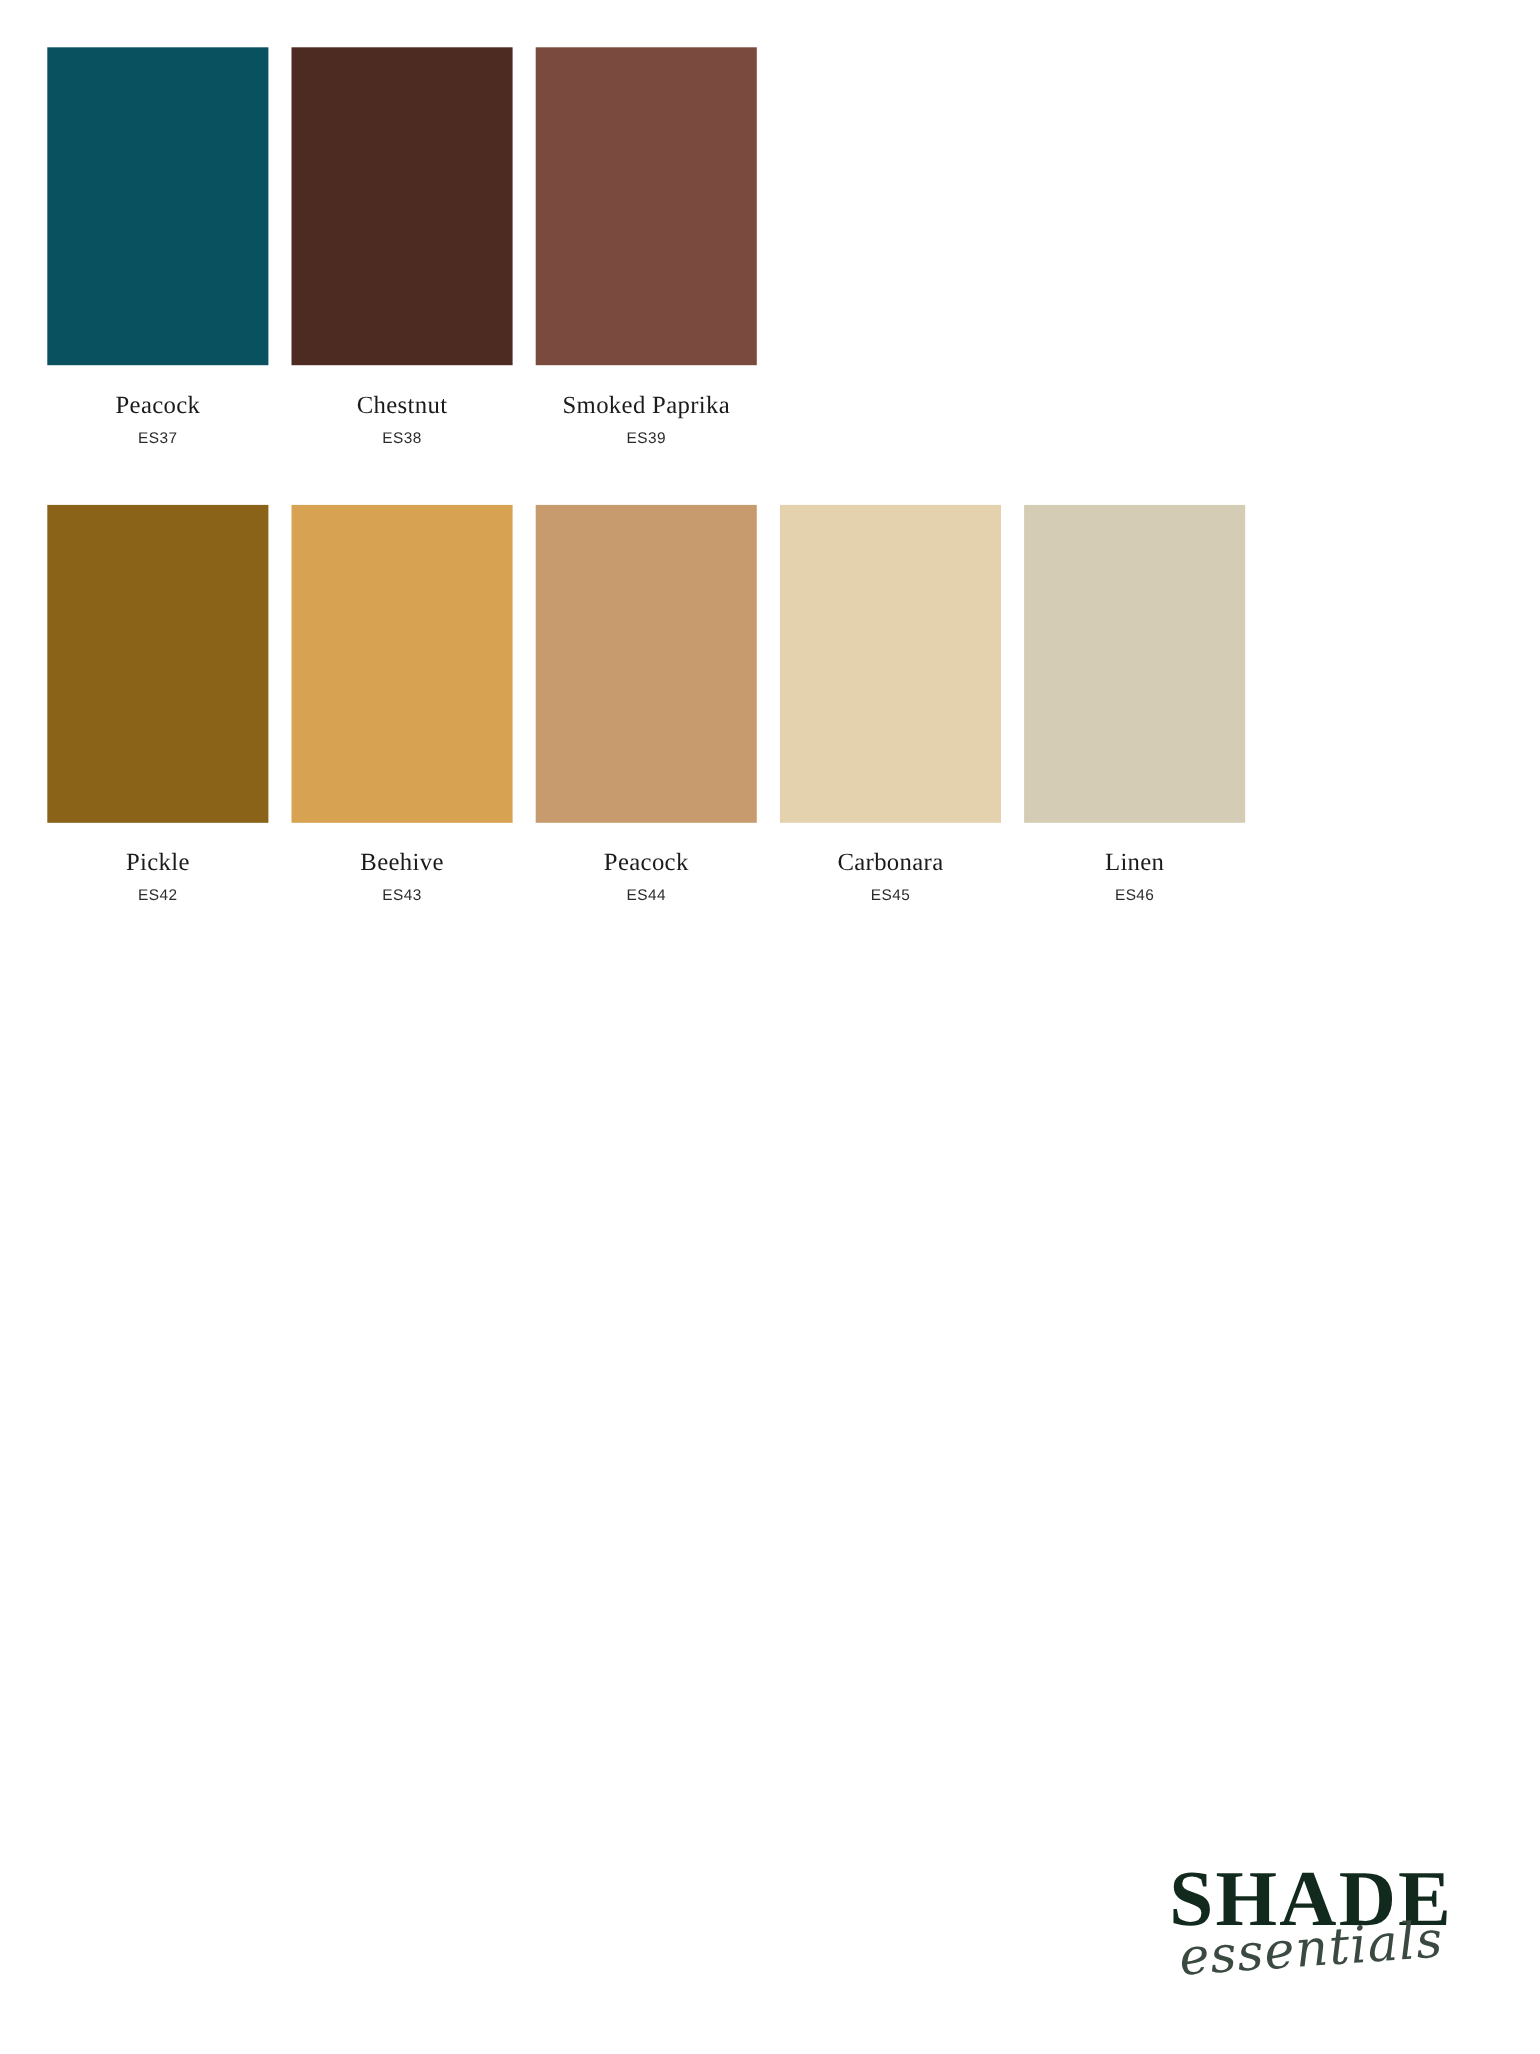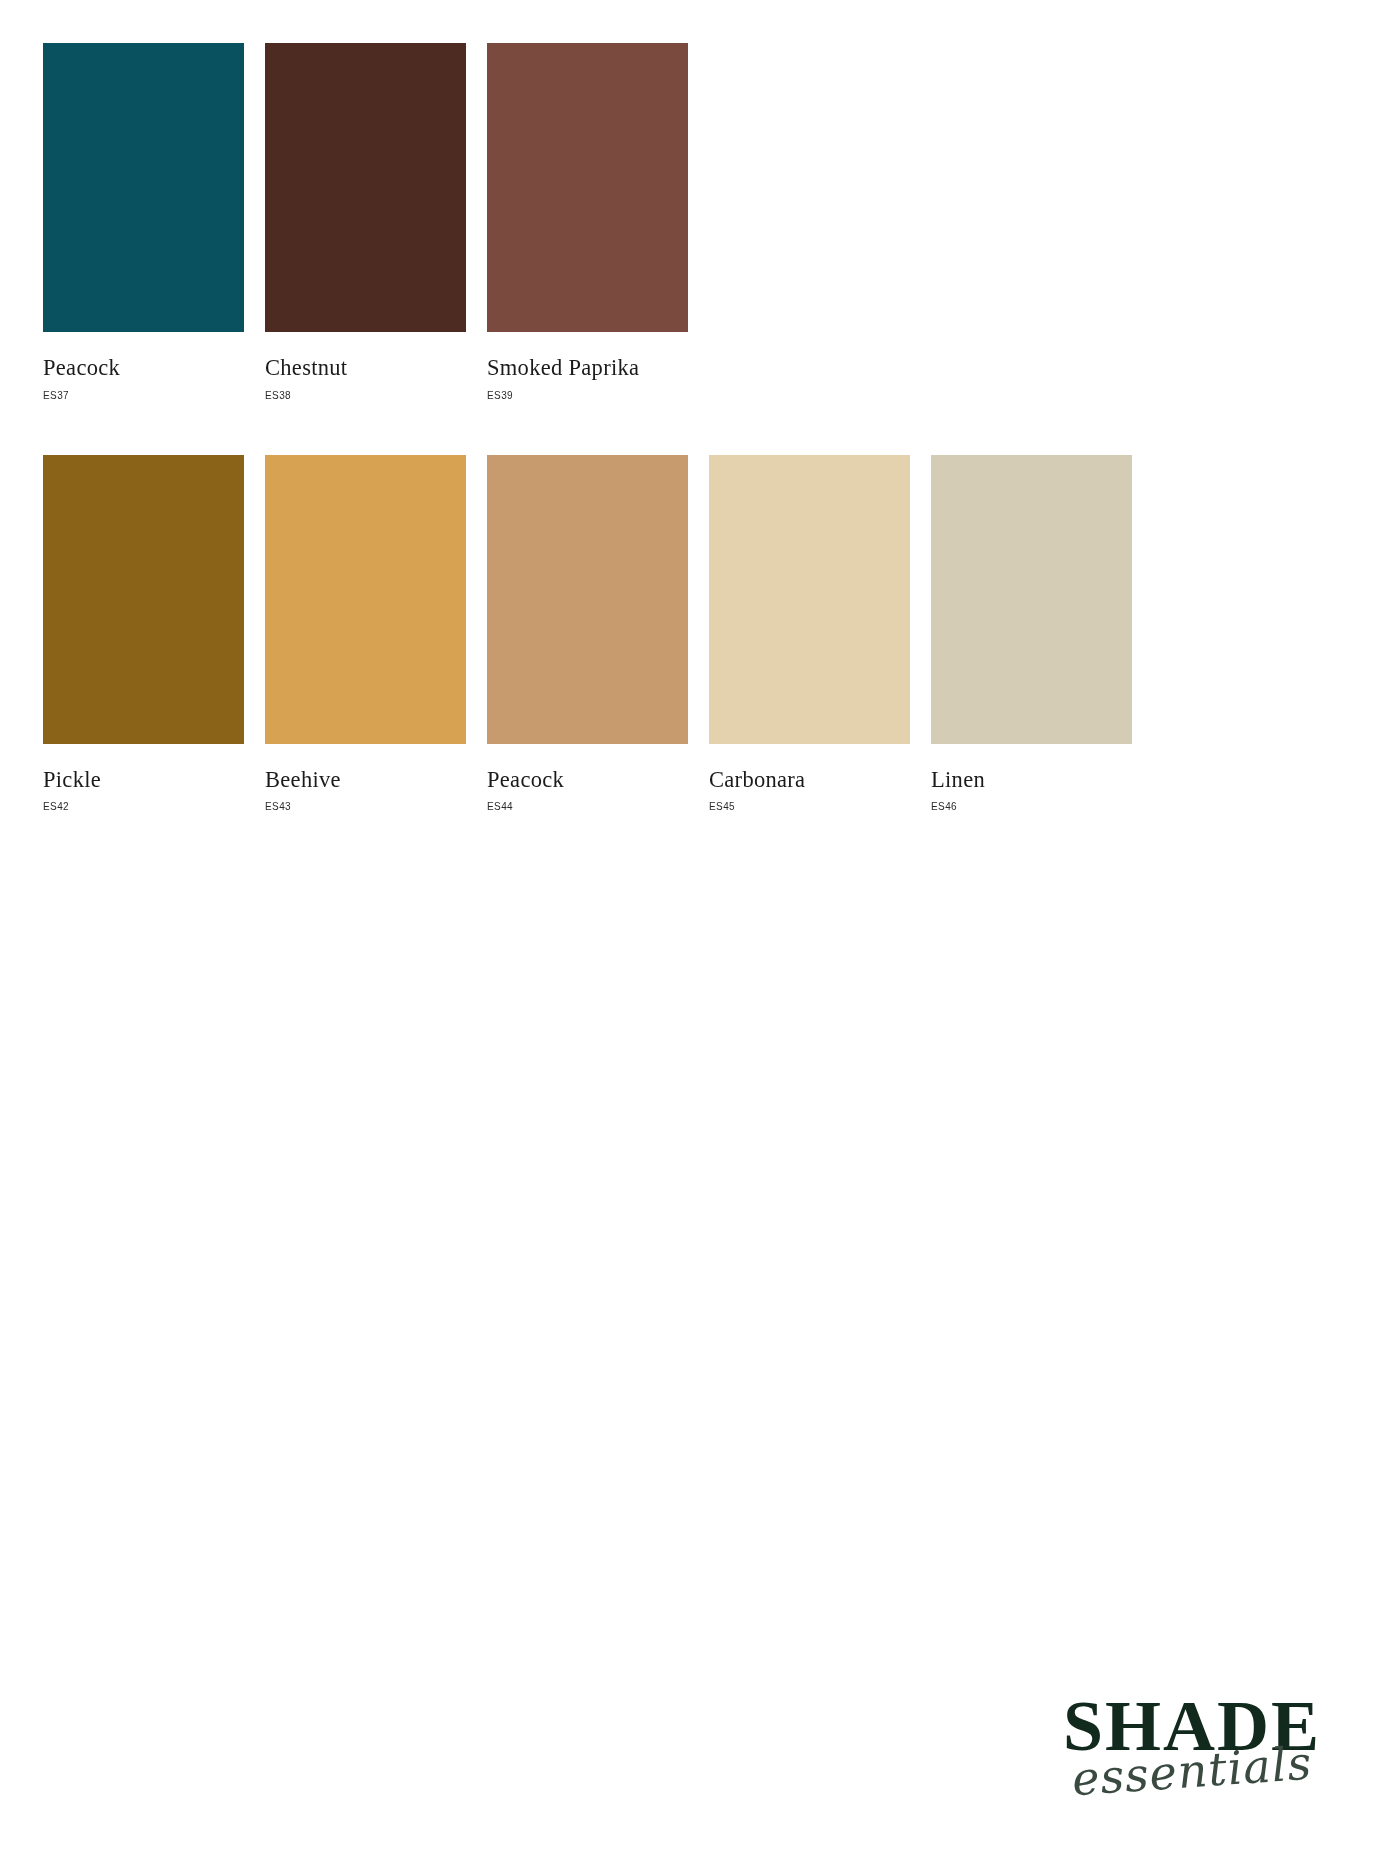--- a/index.html
+++ b/index.html
@@ -22,20 +22,21 @@
   }
 
   .palette-grid {
     position: absolute;
     left: 43px;
     top: 43px;
     width: 1272px;
     display: flex;
     flex-direction: column;
     gap: 54px;
+    text-align: center;
   }
 
   .palette-row {
     display: flex;
     flex-direction: row;
     gap: 21px;
   }
 
   .swatch-card {
     width: 201px;
@@ -56,21 +57,21 @@
     font-weight: 400;
     letter-spacing: 0.3px;
     color: #1b1b1b;
     line-height: 1;
     white-space: nowrap;
   }
 
   .swatch-code {
     margin-top: 11px;
     font-family: "Liberation Sans", sans-serif;
-    font-size: 10px;
+    font-size: 14px;
     font-weight: 400;
     letter-spacing: 0.4px;
     color: #2b2b2b;
     line-height: 1;
   }
 
   .brand-logo {
     position: absolute;
     right: 58px;
     bottom: 35px;

